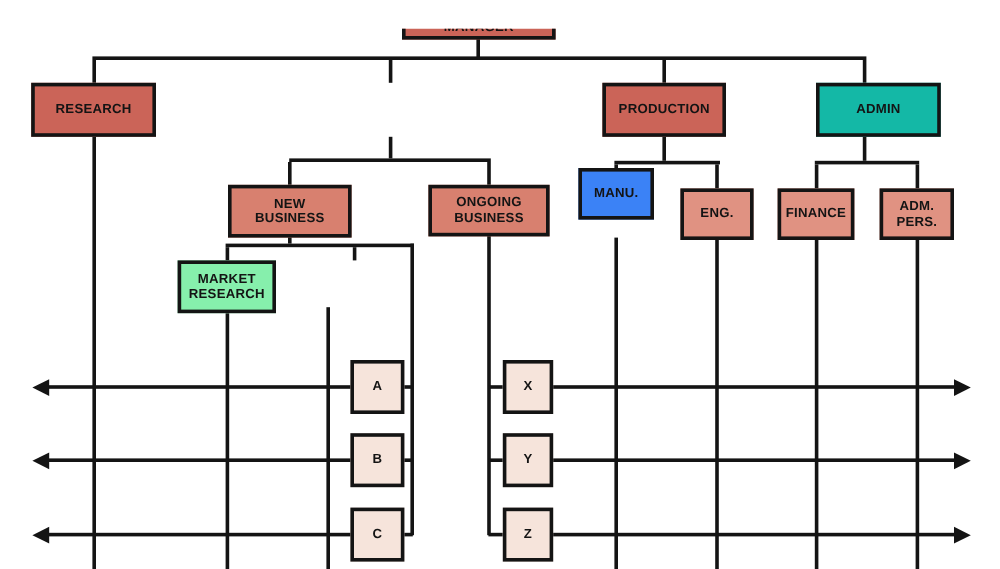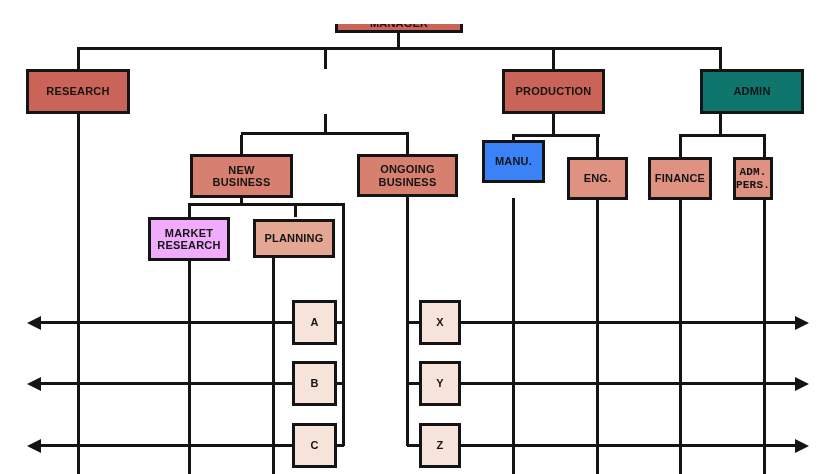--- a/index.html
+++ b/index.html
@@ -90,33 +90,32 @@
   <i class="hl" style="left:334px;top:297px;width:10px;height:3px"></i>
   <i class="hl" style="left:334px;top:358px;width:10px;height:3px"></i>
   <i class="hl" style="left:334px;top:420px;width:10px;height:3px"></i>
   <i class="hl" style="left:407px;top:297px;width:12px;height:3px"></i>
   <i class="hl" style="left:407px;top:358px;width:12px;height:3px"></i>
   <i class="hl" style="left:407px;top:420px;width:12px;height:3px"></i>
 
   <div class="box cut" style="left: 335px; top: -26px; width: 128px; height: 35px; background: rgb(203, 100, 88);">MANAGER</div>
   <div class="box" style="left: 26px; top: 45px; width: 104px; height: 45px; background: rgb(203, 100, 88);">RESEARCH</div>
   <div class="box" style="left: 502px; top: 45px; width: 103px; height: 45px; background: rgb(203, 100, 88);">PRODUCTION</div>
-  <div class="box" style="left: 700px; top: 45px; width: 104px; height: 45px; background: #0f766e;">ADMIN</div>
+  <div class="box" style="left: 680px; top: 45px; width: 104px; height: 45px; background: #14b8a6;">ADMIN</div>
   <div class="box" style="left: 190px; top: 130px; width: 103px; height: 44px; background: rgb(216, 128, 111);">NEW
 BUSINESS</div>
   <div class="box" style="left: 357px; top: 130px; width: 101px; height: 43px; background: rgb(216, 128, 111);">ONGOING
 BUSINESS</div>
   <div class="box" style="left: 482px; top: 116px; width: 63px; height: 43px; background: #3b82f6;">MANU.</div>
   <div class="box" style="left: 567px; top: 133px; width: 61px; height: 43px; background: rgb(224, 146, 130);">ENG.</div>
   <div class="box" style="left: 648px; top: 133px; width: 64px; height: 43px; background: rgb(224, 146, 130); text-align: right;">FINANCE</div>
-  <div class="box" style="left: 733px; top: 133px; width: 40px; height: 43px; background: rgb(224, 146, 130); font-family: Liberation Mono, monospace;">ADM.
+  <div class="box" style="left: 733px; top: 133px; width: 62px; height: 43px; background: rgb(224, 146, 130);">ADM.
 PERS.</div>
-  <div class="box" style="left: 148px; top: 193px; width: 82px; height: 44px; background: #f0abfc;">MARKET
+  <div class="box" style="left: 148px; top: 193px; width: 82px; height: 44px; background: #86efac;">MARKET
 RESEARCH</div>
-  <div class="box" style="left: 253px; top: 195px; width: 82px; height: 39px; background: rgb(227, 167, 148);">PLANNING</div>
   <div class="box" style="left: 292px; top: 276px; width: 45px; height: 45px; background: rgb(246, 228, 219);">A</div>
   <div class="box" style="left: 292px; top: 337px; width: 45px; height: 45px; background: rgb(246, 228, 219);">B</div>
   <div class="box" style="left: 292px; top: 399px; width: 45px; height: 45px; background: rgb(246, 228, 219);">C</div>
   <div class="box" style="left: 419px; top: 276px; width: 42px; height: 45px; background: rgb(246, 228, 219);">X</div>
   <div class="box" style="left: 419px; top: 337px; width: 42px; height: 45px; background: rgb(246, 228, 219);">Y</div>
   <div class="box" style="left: 419px; top: 399px; width: 42px; height: 45px; background: rgb(246, 228, 219);">Z</div>
 
   <svg class="overlay" width="833" height="474">
     <defs>
       <marker id="ahm" viewBox="0 0 12 12" refX="9" refY="6" markerWidth="12" markerHeight="12" markerUnits="userSpaceOnUse" orient="auto">

